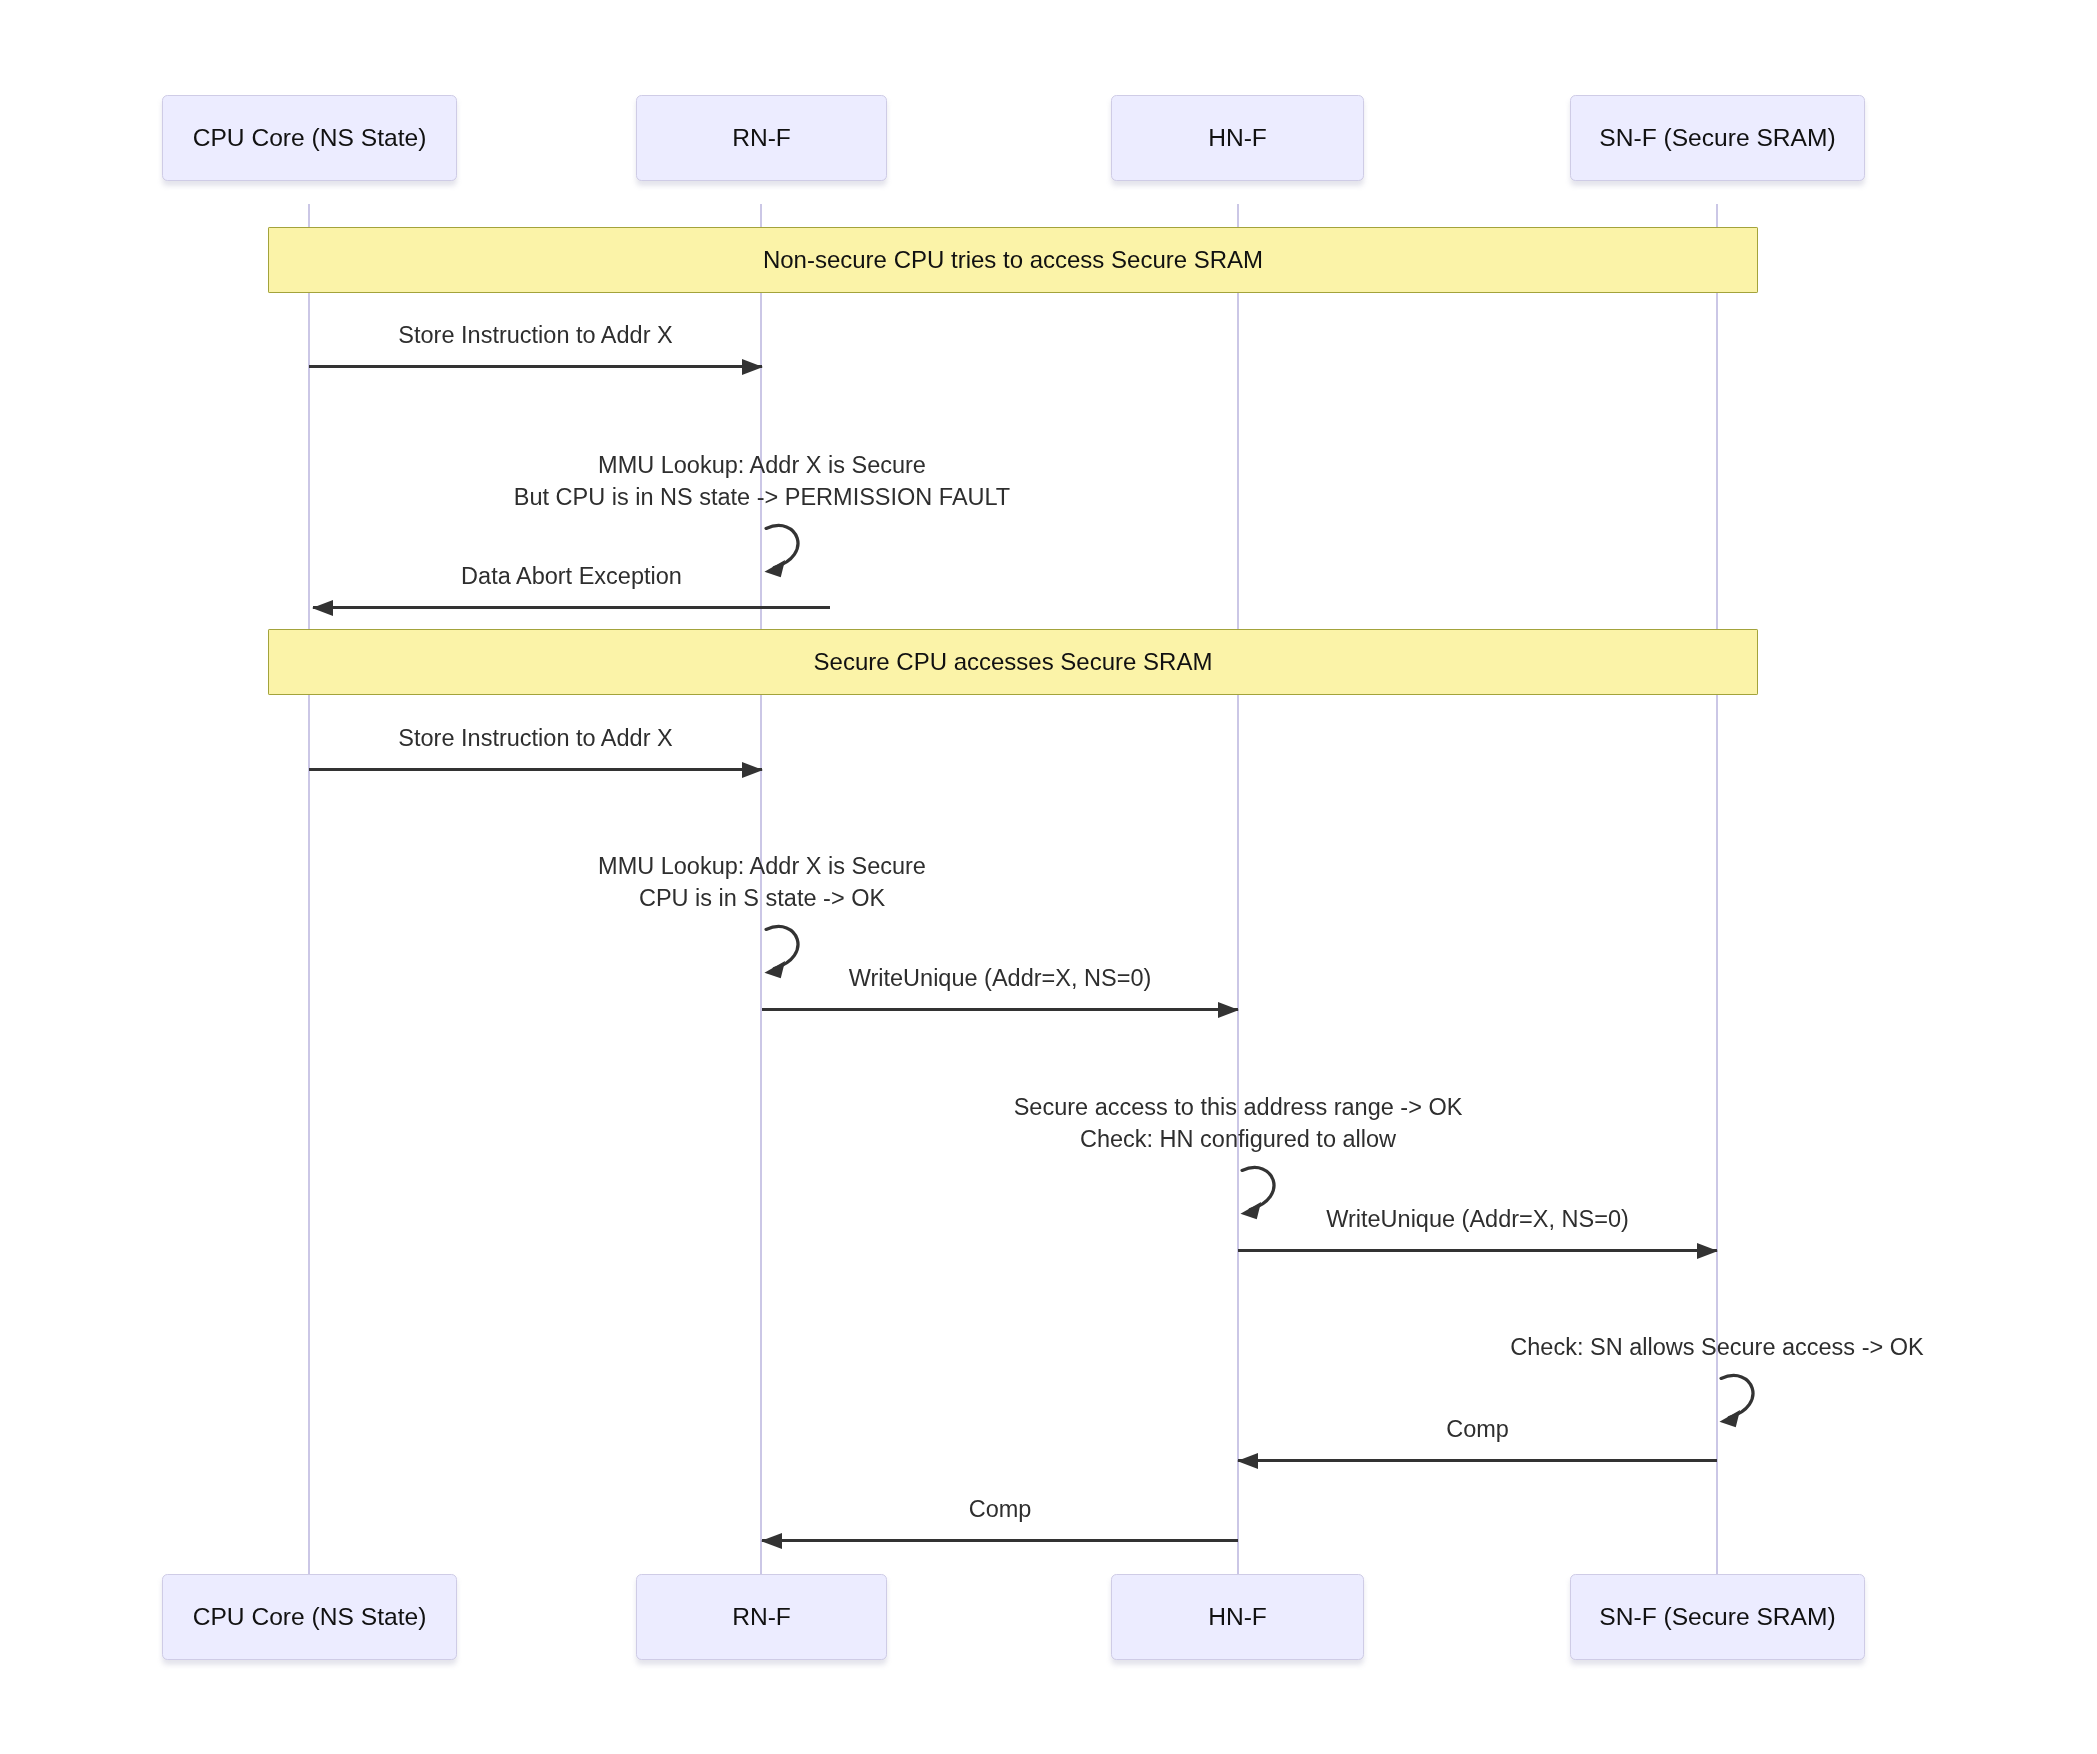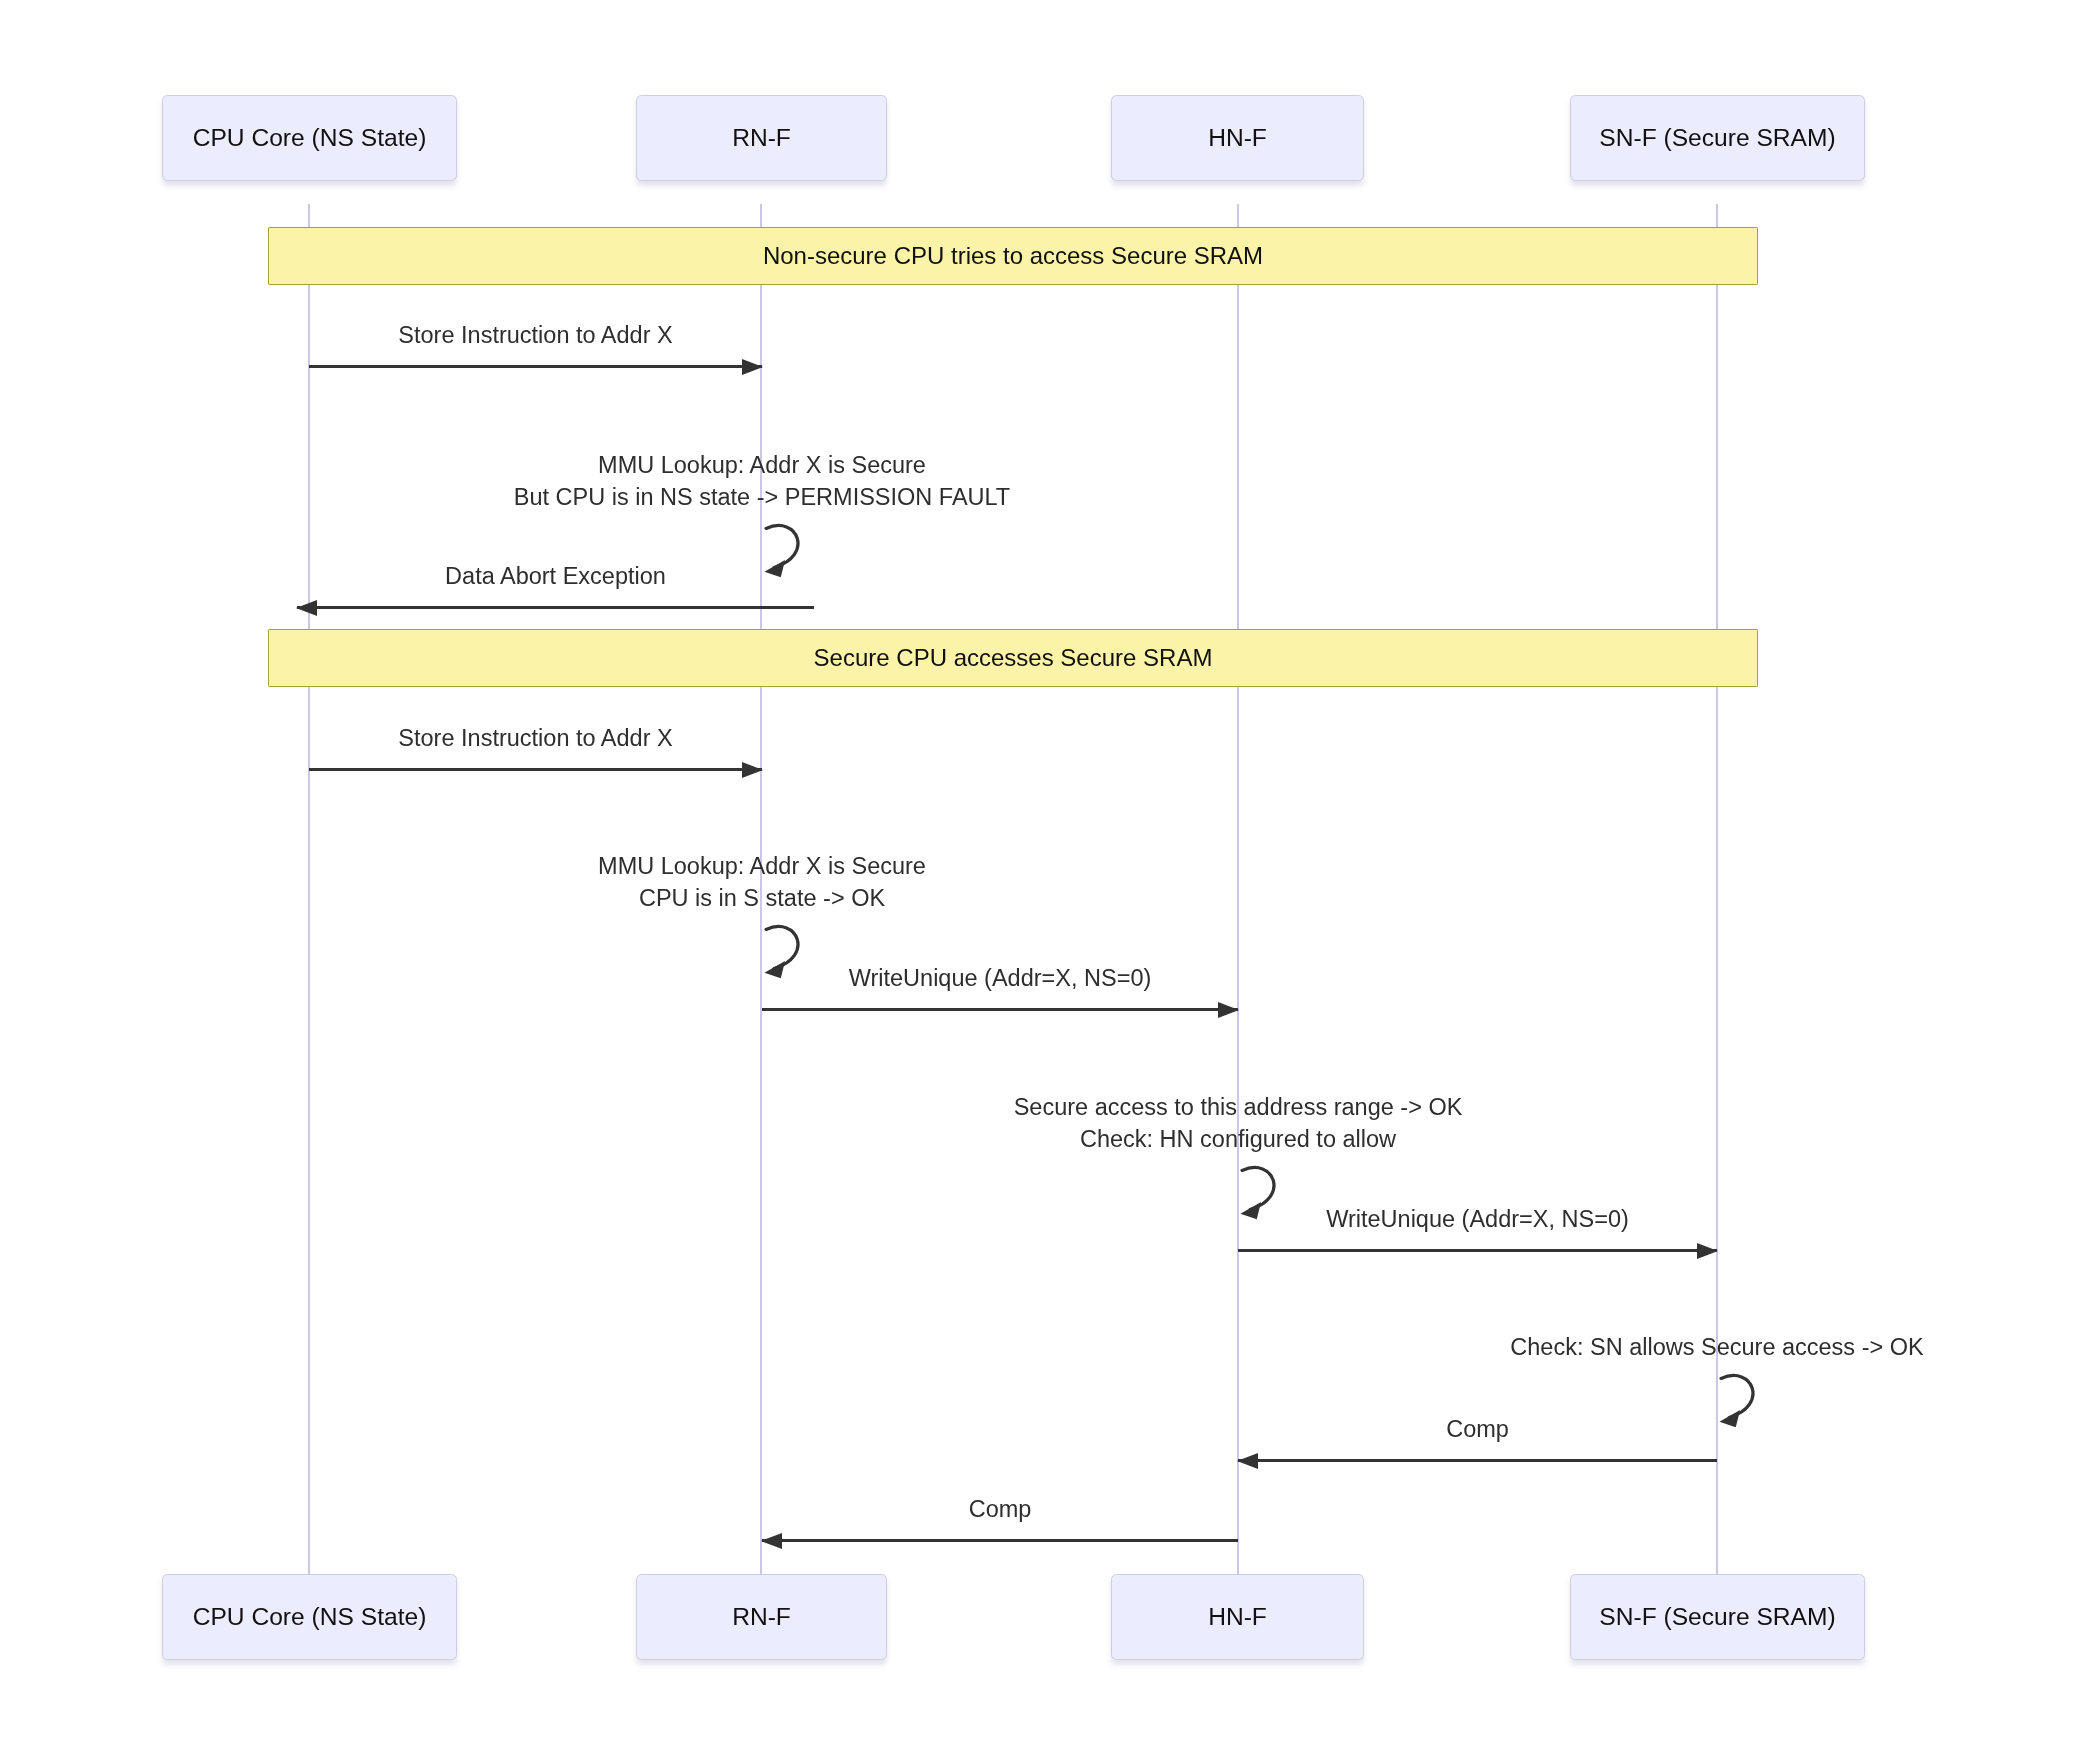--- a/index.html
+++ b/index.html
@@ -16,21 +16,21 @@
   }
   .actor{
     position:absolute;height:86px;
     background:#ECECFF;border:1.1px solid #CFCCE6;border-radius:5.5px;
     display:flex;align-items:center;justify-content:center;
     font-size:24.6px;color:#111111;
     box-shadow:0 4.4px 5.5px rgba(130,130,170,0.22);
     box-sizing:border-box;
   }
   .note{
-    position:absolute;left:268px;width:1490px;height:58px;
+    position:absolute;left:268px;width:1490px;height:66px;
     background:#FBF3A8;border:1.6px solid #A3A33B;border-radius:1.1px;
     display:flex;align-items:center;justify-content:center;
     font-size:24px;color:#111111;box-sizing:border-box;
   }
   .msg{position:absolute;height:61px;}
   .msg .lbl{
     position:absolute;left:0;right:0;bottom:18.6px;
     text-align:center;font-size:23.5px;color:#2e2e2e;white-space:nowrap;
   }
   .msg .line{position:absolute;left:0;right:0;bottom:0;height:2.7px;background:#333333;}
@@ -83,21 +83,21 @@
 
   <div class="selfmsg" style="left:762px;top:401px">
     <div class="lines">MMU Lookup: Addr X is Secure</div>
     <div class="lines">But CPU is in NS state -&gt; PERMISSION FAULT</div>
     <svg width="55" height="57" viewBox="0 0 100 105">
       <path d="M 5 10 C 64 -16, 94 60, 20 82" fill="none" stroke="#333333" stroke-width="6" stroke-linecap="round"></path>
       <polygon points="2,90 40,68 32,100" fill="#333333"></polygon>
     </svg>
   </div>
 
-  <div class="msg" style="left:297px;top:548px;width:517px">
+  <div class="msg" style="left:313px;top:548px;width:517px">
     <div class="lbl">Data Abort Exception</div>
     <div class="line"></div>
     <div class="head-l"></div>
   </div>
 
   <div class="note" style="top:629px">
     <span>Secure CPU accesses Secure SRAM</span>
   </div>
 
   <div class="msg" style="left:309px;top:710px;width:453px">

